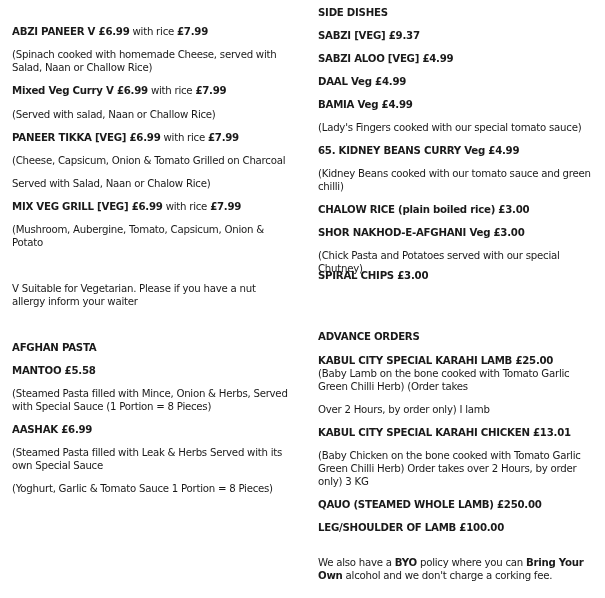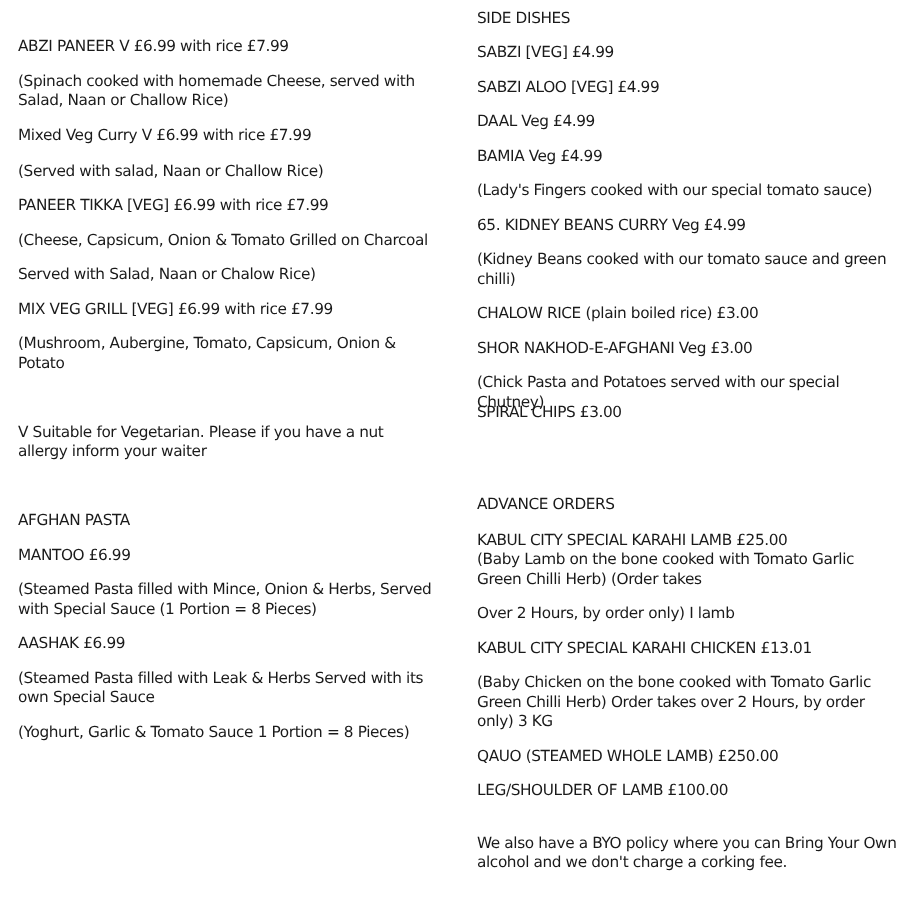--- a/index.html
+++ b/index.html
@@ -6,21 +6,21 @@
     body {
       width: 605px; height: 598px; overflow: hidden; position: relative;
       font-family: "DejaVu Sans", sans-serif; font-size: 10.2px; color: #1a1a1a;
       letter-spacing: -0.25px;
     }
     .col { position: absolute; top: 0; }
     .left { left: 12px; width: 285px; }
     .right { left: 318px; width: 285px; }
     .ln { position: absolute; left: 0; white-space: nowrap; line-height: 13px; }
     .wrap { white-space: normal; }
-    b { font-weight: normal; }
+    b { font-weight: bold; }
   </style>
 </head>
 <body>
 
 <div class="col left">
   <div class="ln" style="top:25px"><b>ABZI PANEER V £6.99</b><span> with rice </span><b>£7.99</b></div>
   <div class="ln wrap" style="top:48px;width:285px">(Spinach cooked with homemade Cheese, served with Salad, Naan or Challow Rice)</div>
 
   <div class="ln" style="top:84px"><b>Mixed Veg Curry V £6.99</b><span> with rice </span><b>£7.99</b></div>
   <div class="ln" style="top:108px">(Served with salad, Naan or Challow Rice)</div>
@@ -28,30 +28,30 @@
   <div class="ln" style="top:131px"><b>PANEER TIKKA [VEG] £6.99</b><span> with rice </span><b>£7.99</b></div>
   <div class="ln" style="top:154px">(Cheese, Capsicum, Onion &amp; Tomato Grilled on Charcoal</div>
   <div class="ln" style="top:177px">Served with Salad, Naan or Chalow Rice)</div>
 
   <div class="ln" style="top:200px"><b>MIX VEG GRILL [VEG] £6.99</b><span> with rice </span><b>£7.99</b></div>
   <div class="ln wrap" style="top:223px;width:270px">(Mushroom, Aubergine, Tomato, Capsicum, Onion &amp; Potato</div>
 
   <div class="ln wrap" style="top:282px;width:270px">V Suitable for Vegetarian. Please if you have a nut allergy inform your waiter</div>
 
   <div class="ln" style="top:341px"><b>AFGHAN PASTA</b></div>
-  <div class="ln" style="top:364px"><b>MANTOO £6.99</b></div>
+  <div class="ln" style="top:364px"><b>MANTOO £5.58</b></div>
   <div class="ln wrap" style="top:387px;width:285px">(Steamed Pasta filled with Mince, Onion &amp; Herbs, Served with Special Sauce (1 Portion = 8 Pieces)</div>
   <div class="ln" style="top:423px"><b>AASHAK £6.99</b></div>
   <div class="ln wrap" style="top:446px;width:285px">(Steamed Pasta filled with Leak &amp; Herbs Served with its own Special Sauce</div>
   <div class="ln" style="top:482px">(Yoghurt, Garlic &amp; Tomato Sauce 1 Portion = 8 Pieces)</div>
 </div>
 
 <div class="col right">
   <div class="ln" style="top:6px"><b>SIDE DISHES</b></div>
-  <div class="ln" style="top:29px"><b>SABZI [VEG] £4.99</b></div>
+  <div class="ln" style="top:29px"><b>SABZI [VEG] £9.37</b></div>
   <div class="ln" style="top:52px"><b>SABZI ALOO [VEG] £4.99</b></div>
   <div class="ln" style="top:75px"><b>DAAL Veg £4.99</b></div>
   <div class="ln" style="top:98px"><b>BAMIA Veg £4.99</b></div>
   <div class="ln" style="top:121px">(Lady's Fingers cooked with our special tomato sauce)</div>
   <div class="ln" style="top:144px"><b>65. KIDNEY BEANS CURRY Veg £4.99</b></div>
   <div class="ln wrap" style="top:167px;width:280px">(Kidney Beans cooked with our tomato sauce and green chilli)</div>
   <div class="ln" style="top:203px"><b>CHALOW RICE (plain boiled rice) £3.00</b></div>
   <div class="ln" style="top:226px"><b>SHOR NAKHOD-E-AFGHANI Veg £3.00</b></div>
   <div class="ln wrap" style="top:249px;width:265px">(Chick Pasta and Potatoes served with our special Chutney)</div>
   <div class="ln" style="top:269px"><b>SPIRAL CHIPS £3.00</b></div>

